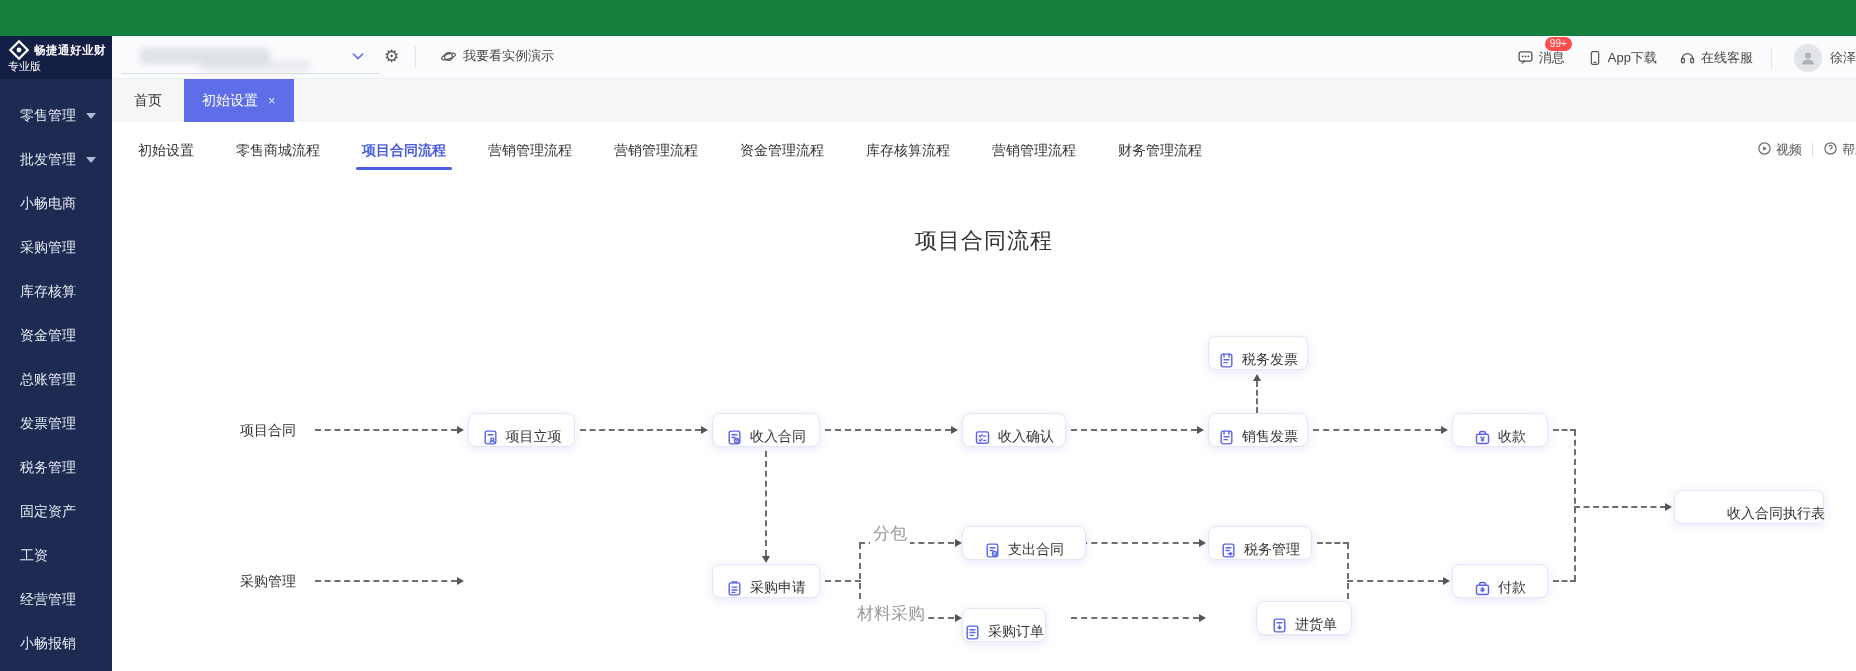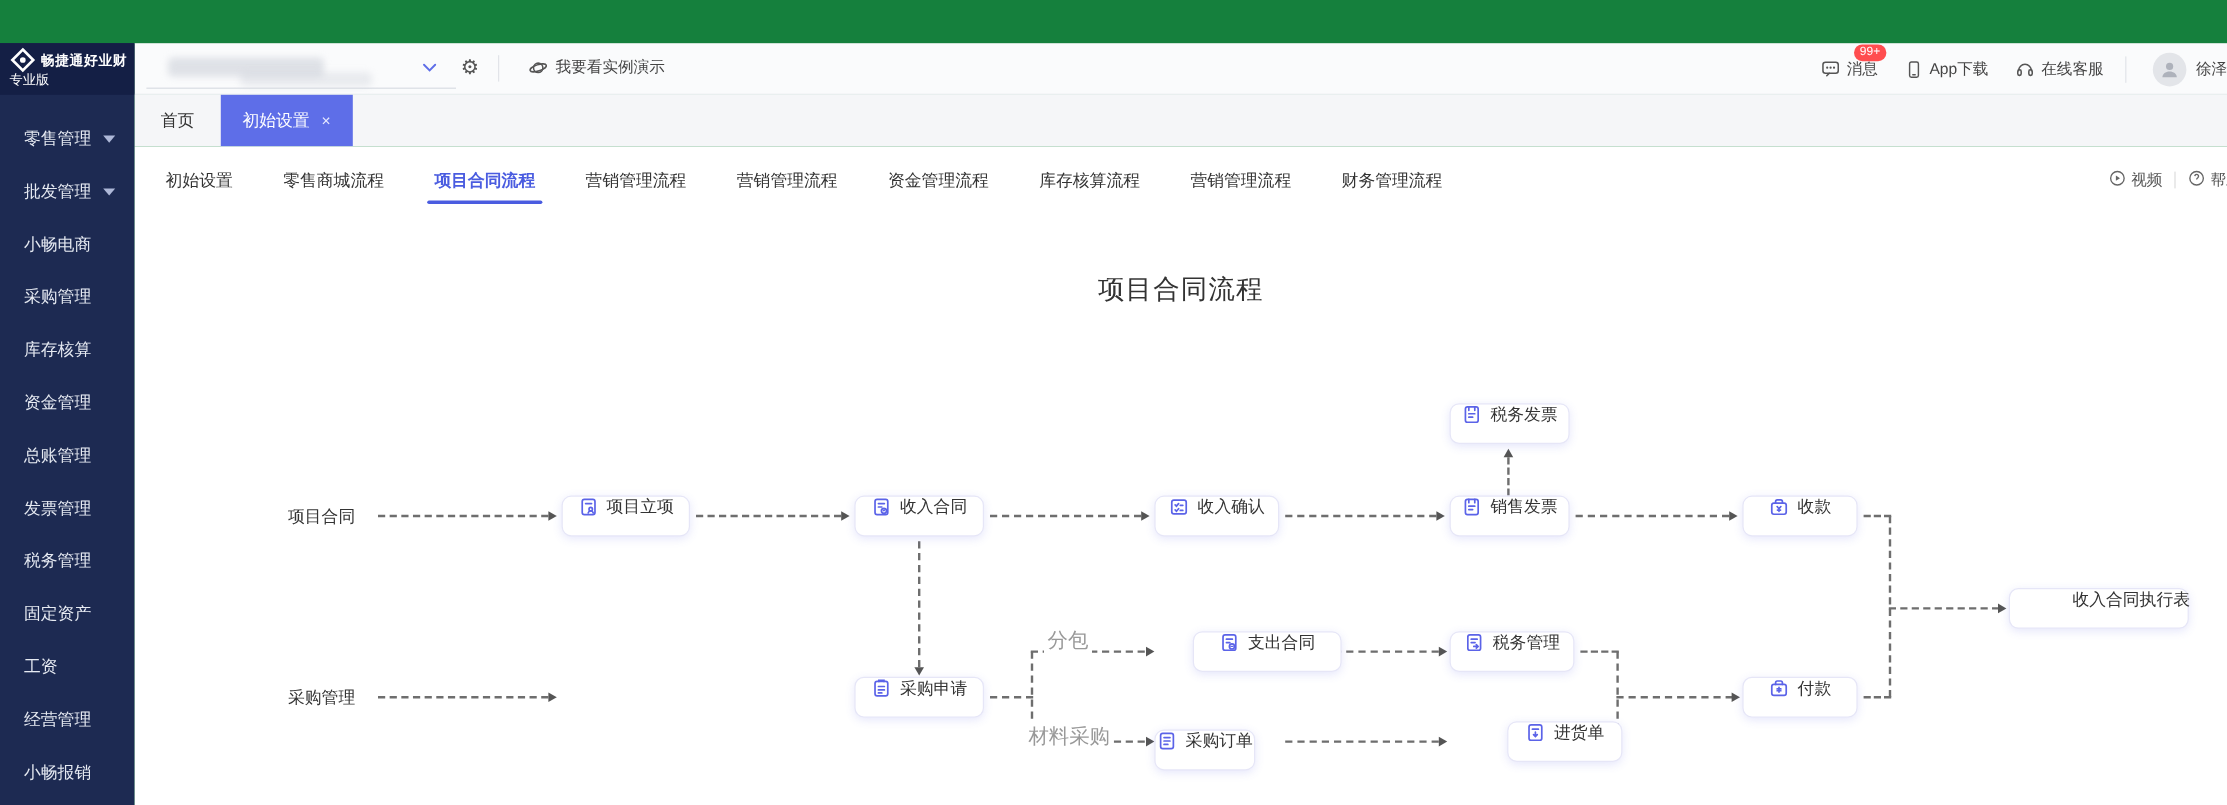--- a/index.html
+++ b/index.html
@@ -44,21 +44,21 @@
   .subtab.active { color:#4a5ce0; font-weight:bold; }
   .subtab.active::after { content:""; position:absolute; left:-6px; right:-6px; bottom:8px; height:3px; background:#4a5ce0; border-radius:2px; }
   .subtab-right { position:absolute; right:-12px; top:0; height:56px; display:flex; align-items:center; gap:10px; font-size:13px; color:#555; }
   .sr-item { display:flex; align-items:flex-start; gap:4px; cursor:pointer; }
   .sr-div { width:1px; height:14px; background:#ddd; }
 
   
   .canvas { position:relative; width:1744px; height:493px; }
   .flow-title { position:absolute; left:0; right:0; top:48px; text-align:center; font-size:22px; color:#333; font-weight:500; letter-spacing:1px; }
   .lane-label { position:absolute; font-size:14px; color:#333; font-weight:500; }
-  .node { position:absolute; height:34px; background:#fff; border:1px solid #e6e6f7; border-radius:8px; box-shadow:0 2px 8px rgba(91,99,232,.16); display:flex; align-items:flex-start; justify-content:center; gap:7px; font-size:14px; color:#333; cursor:pointer; white-space:nowrap; z-index:3; }
+  .node { position:absolute; height:34px; background:#fff; border:1px solid #e6e6f7; border-radius:8px; box-shadow:0 2px 8px rgba(91,99,232,.16); display:flex; align-items:flex-end; justify-content:center; gap:7px; font-size:14px; color:#333; cursor:pointer; white-space:nowrap; z-index:3; }
   .edge-h { position:absolute; height:0; border-top:2px dashed #6e6e6e; z-index:1; }
   .edge-v { position:absolute; width:0; border-left:2px dashed #6e6e6e; z-index:1; }
   .arr-r { position:absolute; width:0; height:0; border-top:4px solid transparent; border-bottom:4px solid transparent; border-left:7px solid #555; z-index:2; }
   .arr-d { position:absolute; width:0; height:0; border-left:4px solid transparent; border-right:4px solid transparent; border-top:7px solid #555; z-index:2; }
   .arr-u { position:absolute; width:0; height:0; border-left:4px solid transparent; border-right:4px solid transparent; border-bottom:7px solid #555; z-index:2; }
   .edge-label { position:absolute; font-size:17px; color:#999; z-index:2; background:#fff; padding:0 3px; }
   svg { display:block; }
 </style>
 </head>
 <body>
@@ -308,21 +308,21 @@
         <span>收入合同执行表</span>
       </div>
       <div class="node" style="left:600px; top:386px; width:108px;">
         <svg width="17" height="17" viewBox="0 0 24 24" fill="none" stroke="#5b63e8" stroke-width="2" stroke-linecap="round">
             <rect x="4.5" y="4" width="15" height="17" rx="2.5"></rect>
             <path d="M9 4V2.8h6V4"></path>
             <path d="M8.5 10h7M8.5 14h7M8.5 17.5h4"></path>
           </svg>
         <span>采购申请</span>
       </div>
-      <div class="node" style="left:850px; top:348px; width:124px;margin-left:32px;">
+      <div class="node" style="left:850px; top:348px; width:124px;">
         <svg width="17" height="17" viewBox="0 0 24 24" fill="none" stroke="#5b63e8" stroke-width="2" stroke-linecap="round">
             <rect x="4.5" y="3" width="15" height="18" rx="2.5"></rect>
             <path d="M8.5 8h7M8.5 12h4"></path>
             <circle cx="15" cy="16.5" r="3"></circle>
             <path d="M13.8 16.5h2.4" stroke-width="1.5"></path>
           </svg>
         <span>支出合同</span>
       </div>
       <div class="node" style="left:1096px; top:348px; width:104px;">
         <svg width="17" height="17" viewBox="0 0 24 24" fill="none" stroke="#5b63e8" stroke-width="2" stroke-linecap="round">

